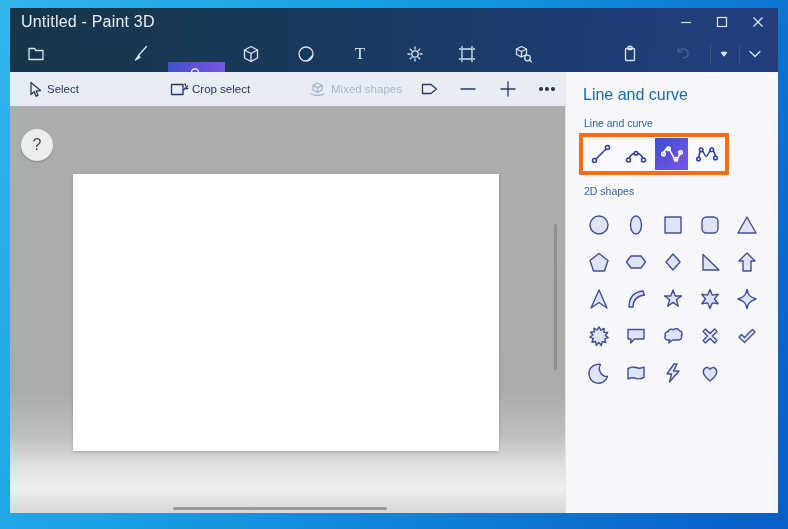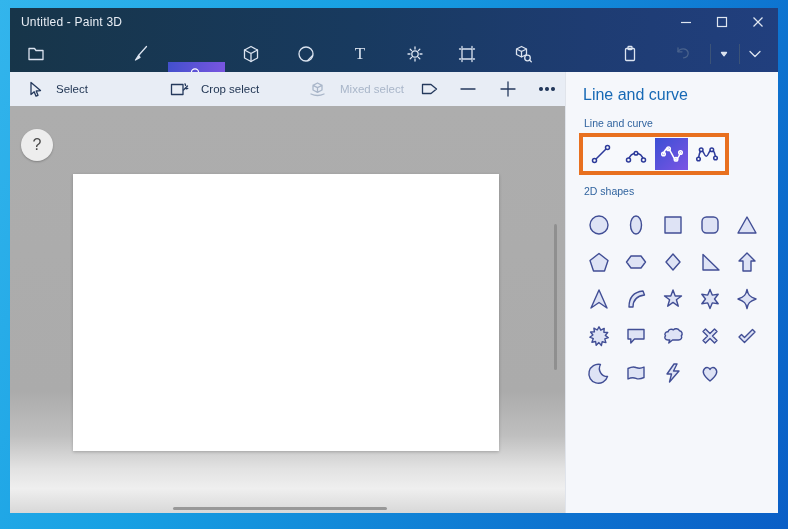--- a/index.html
+++ b/index.html
@@ -11,21 +11,21 @@
   .window {
     position:absolute; left:10px; top:8px; width:768px; height:505px;
     background:#e8edf5; overflow:hidden;
   }
   
   .topbar {
     position:absolute; left:0; top:0; width:768px; height:64px;
     background:linear-gradient(93deg,#173549 0%,#183a5f 45%,#1e3c72 75%,#213f7e 100%);
   }
   .titlebar { position:absolute; left:0; top:0; width:100%; height:28px; display:flex; align-items:center; }
-  .title { color:#e9eef5; font-size:12px; padding-left:11px; letter-spacing:.2px; }
+  .title { color:#e9eef5; font-size:16px; padding-left:11px; letter-spacing:.2px; }
   .win-controls { position:absolute; right:2px; top:0; height:28px; display:flex; }
   .win-btn { width:36px; height:28px; display:flex; align-items:center; justify-content:center; }
   .win-btn svg { stroke:#dfe6f0; stroke-width:1.2; fill:none; }
   .main-toolbar { position:absolute; left:0; top:28px; width:100%; height:36px; }
   .tb-icon {
     position:absolute; top:1px; width:30px; height:34px;
     display:flex; align-items:center; justify-content:center;
   }
   .tb-icon svg { stroke:#dce4f0; stroke-width:1.3; fill:none; stroke-linejoin:round; stroke-linecap:round; }
   .tb-icon.disabled svg { stroke:#49628c; }
@@ -35,21 +35,21 @@
     background:linear-gradient(100deg,#4250cc,#7e56e2);
     display:flex; flex-direction:column; align-items:center; justify-content:center; gap:2px;
   }
   .tab-2d svg { stroke:#ffffff; stroke-width:1.2; fill:none; }
   .tab-2d .tab-label { color:#ffffff; font-size:9.5px; }
   .t-glyph { color:#dce4f0; font-size:17px; font-family:"Liberation Serif", serif; }
   
   .sub-toolbar {
     position:absolute; left:0; top:64px; width:555px; height:34px; background:#e8edf5;
   }
-  .st-item { position:absolute; top:0; height:34px; display:flex; align-items:center; gap:12px; }
+  .st-item { position:absolute; top:0; height:34px; display:flex; align-items:center; gap:3px; }
   .st-item svg { stroke:#24395c; stroke-width:1.3; fill:none; stroke-linejoin:round; stroke-linecap:round; }
   .st-label { color:#1d3250; font-size:11.5px; }
   .st-item.disabled svg { stroke:#a9b6c9; }
   .st-item.disabled .st-label { color:#a9b6c9; }
   
   .workspace {
     position:absolute; left:0; top:98px; width:555px; height:407px;
     background:linear-gradient(180deg,#adadad 0%,#ababab 70%,#bfbfbf 81%,#e2e2e2 89%,#efefef 94%,#d8d8d8 100%);
   }
   .canvas {
@@ -213,21 +213,21 @@
             <rect x="3.5" y="5.5" width="11.5" height="10"></rect>
             <path d="M15.5 11 L19.5 7 M17 4.8 L17.6 6.4 M19.8 9.4 L18.2 9.9"></path>
           </svg>
         <span class="st-label">Crop select</span>
       </div>
       <div class="st-item disabled" style="left:297px">
         <svg width="21" height="20">
           <path d="M10.5 4 L15 6.3 V11 L10.5 13.3 L6 11 V6.3 Z M6 6.3 L10.5 8.6 L15 6.3 M10.5 8.6 V13.3"></path>
           <path d="M4 15 Q10.5 18 17 15"></path>
         </svg>
-        <span class="st-label">Mixed select</span>
+        <span class="st-label">Mixed shapes</span>
       </div>
       <div class="st-item" style="left:407px">
         <svg width="24" height="22">
             <path d="M5.5 6.5 H14 L19.5 11 L14 15.5 H5.5 Z"></path>
           </svg>
       </div>
       <div class="st-item" style="left:447px">
         <svg width="22" height="22">
             <line x1="4" y1="11" x2="18" y2="11"></line>
           </svg>

